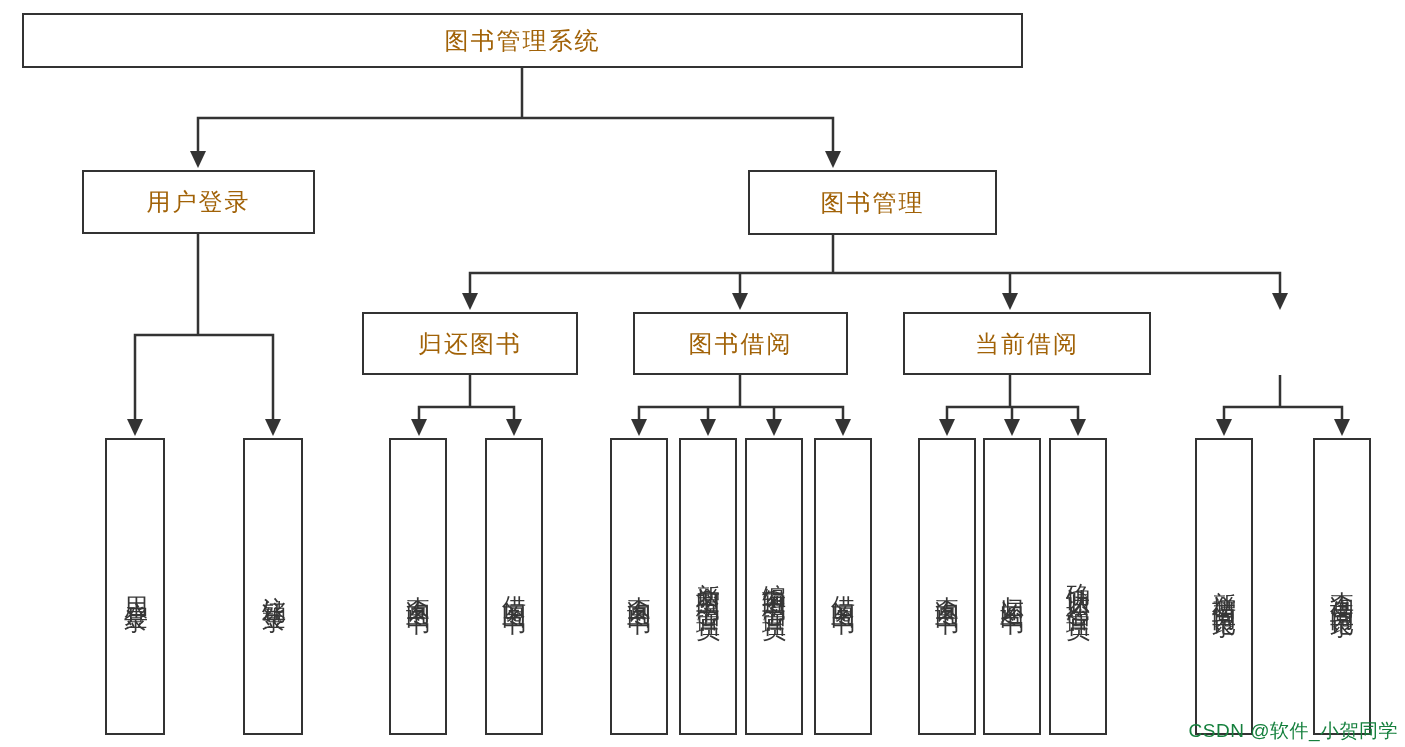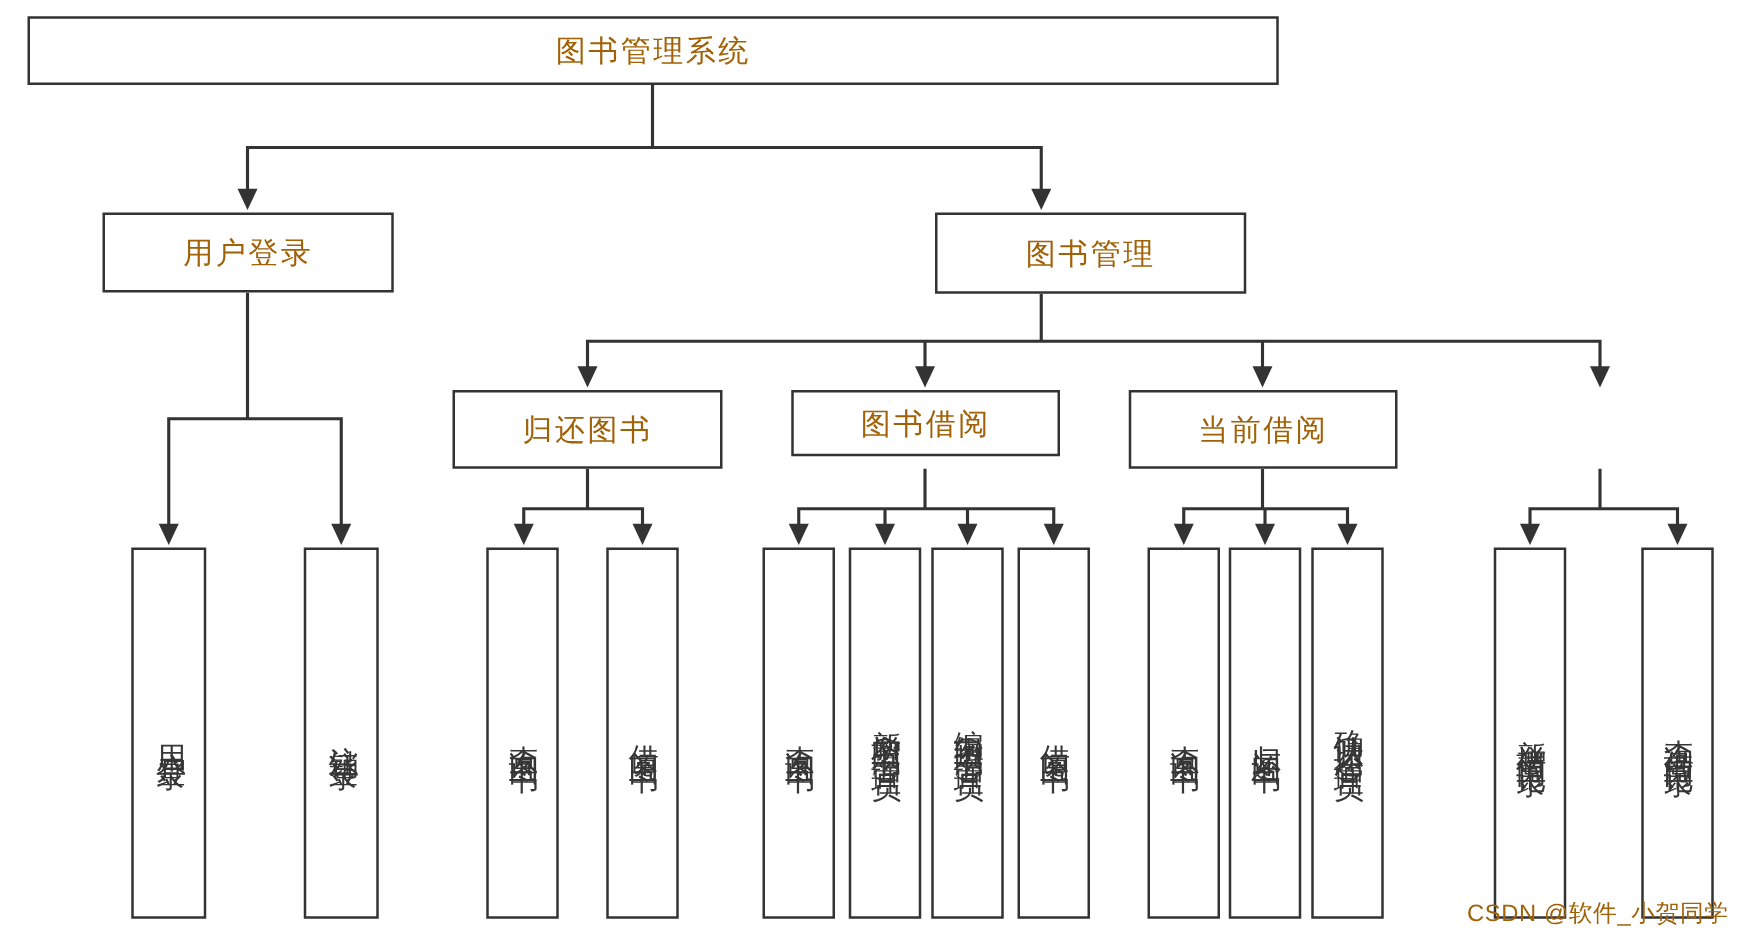--- a/index.html
+++ b/index.html
@@ -51,45 +51,45 @@
     line-height: 53px;           
     overflow: hidden;
   }
   
   .n-root { left: 22px;  top: 13px;  width: 1001px; height: 55px; }
   
   .n-l2a  { left: 82px;  top: 170px; width: 233px;  height: 64px; }
   .n-l2b  { left: 716px; top: 170px; width: 249px;  height: 65px; margin-left: 32px; }
   
   .n-l3a  { left: 362px;  top: 312px; width: 216px; height: 63px; }
-  .n-l3b  { left: 633px;  top: 312px; width: 215px; height: 53px; }
-  .n-l3c  { left: 903px;  top: 312px; width: 215px; height: 63px; }
+  .n-l3b  { left: 633px;  top: 312px; width: 215px; height: 63px; }
+  .n-l3c  { left: 903px;  top: 312px; width: 248px; height: 63px; }
   .n-l3d  { left: 1173px; top: 312px; width: 215px; height: 63px; }
   
   .lf-a { left: 105px;  width: 60px; }
   .lf-b { left: 243px;  width: 60px; }
   .lf-c { left: 389px;  }
   .lf-d { left: 485px;  }
   .lf-e { left: 610px;  }
   .lf-f { left: 679px;  }
   .lf-g { left: 745px;  }
   .lf-h { left: 814px;  }
   .lf-i { left: 918px;  }
   .lf-j { left: 983px;  }
   .lf-k { left: 1049px; }
   .lf-l { left: 1195px; }
   .lf-m { left: 1313px; }
   .watermark {
     position: absolute;
-    right: 22px;
+    right: 7px;
     bottom: 3px;
     z-index: 3;
     font-size: 19px;
     letter-spacing: 0.5px;
-    color: #a16207;
+    color: #15803d;
     white-space: nowrap;
   }
 </style>
 </head>
 <body>
 
 <div class="stage">
 
   <svg class="wires" viewBox="0 0 1405 747" xmlns="http://www.w3.org/2000/svg">
     <g stroke="#333333" stroke-width="2.5" fill="none">

